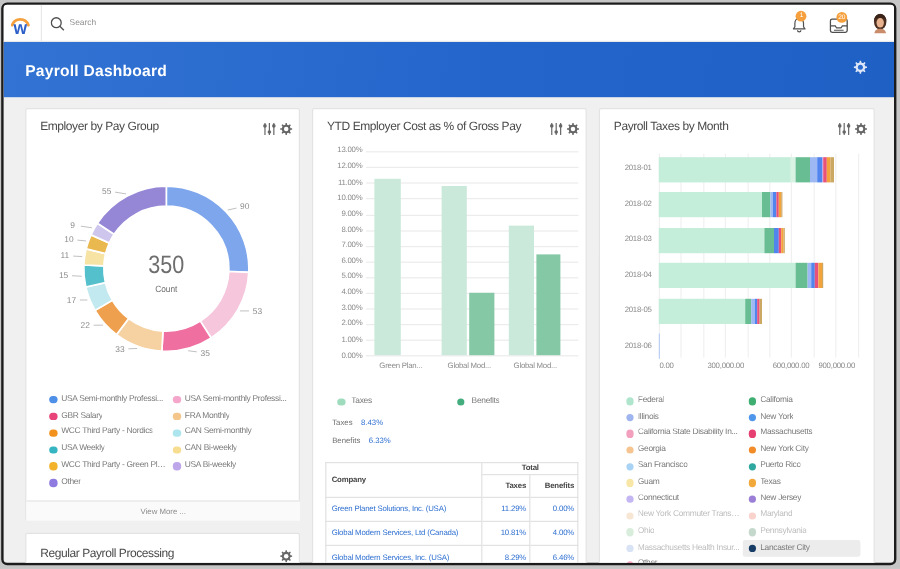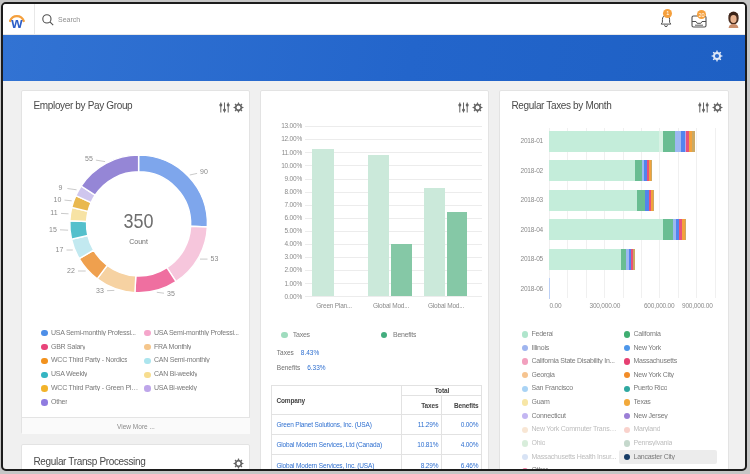--- a/index.html
+++ b/index.html
@@ -42,20 +42,21 @@
 </svg>
 <div style="position:absolute;left:693.8px;top:5.8px;width:9.5px;height:9.5px;border-radius:50%;background:#F5A03D;color:#fff;font-size:5.5px;text-align:center;line-height:10px">20</div>
     <svg style="position:absolute;left:723.5px;top:7px" width="13" height="17" viewBox="0 0 13 17">
 <ellipse cx="6.5" cy="7" rx="5.2" ry="6.6" fill="#4a2e20"></ellipse>
 <ellipse cx="6.5" cy="8" rx="3.1" ry="4" fill="#e8b28f"></ellipse>
 <path d="M1.6 17 C2 13.8 4.2 13 6.5 13 C8.8 13 11 13.8 11.4 17 Z" fill="#c98d6b"></path>
 <path d="M1.3 7 C1.3 3 3.5 0.9 6.5 0.9 C9.5 0.9 11.7 3 11.7 7 C11.7 4.8 10 3.7 6.5 3.7 C3 3.7 1.3 4.8 1.3 7 Z" fill="#3a2318"></path>
 </svg>
   </div>
   <div id="bluebar">
+    <div style="position:absolute;left:18px;top:16px;font-size:13px;font-weight:bold;letter-spacing:0.2px;color:#fff">Payroll Dashboard</div>
     <svg style="position:absolute;left:708px;top:15px" width="12" height="12" viewBox="0 0 12 12">
         <path d="M5.21 2.01 L5.41 0.53 L6.59 0.53 L6.79 2.01 L8.26 2.62 L9.45 1.71 L10.29 2.55 L9.38 3.74 L9.99 5.21 L11.47 5.41 L11.47 6.59 L9.99 6.79 L9.38 8.26 L10.29 9.45 L9.45 10.29 L8.26 9.38 L6.79 9.99 L6.59 11.47 L5.41 11.47 L5.21 9.99 L3.74 9.38 L2.55 10.29 L1.71 9.45 L2.62 8.26 L2.01 6.79 L0.53 6.59 L0.53 5.41 L2.01 5.21 L2.62 3.74 L1.71 2.55 L2.55 1.71 L3.74 2.62 Z" fill="rgba(255,255,255,0.85)"></path>
         <circle cx="6.0" cy="6.0" r="2.09" fill="#2A6BCE"></circle>
       </svg>
   </div>
   <div id="content">
 
 <div class="card" style="left:18px;top:9px;width:229px;height:344px">
   <div class="ctitle">Employer by Pay Group</div>
   <svg style="position:absolute;left:197px;top:10.7px" width="11" height="11" viewBox="0 0 11 11">
@@ -129,20 +130,21 @@
         <div class="leg" style="left:132px;top:265.4px;max-width:88px">CAN Semi-monthly</div>
         <div style="position:absolute;left:122.3px;top:280.5px;width:6.6px;height:6.6px;border-radius:50%;background:#F7DD8F"></div>
         <div class="leg" style="left:132px;top:279.3px;max-width:88px">CAN Bi-weekly</div>
         <div style="position:absolute;left:122.3px;top:294.3px;width:6.6px;height:6.6px;border-radius:50%;background:#BEA6EA"></div>
         <div class="leg" style="left:132px;top:293.1px;max-width:88px">USA Bi-weekly</div>
   <div style="position:absolute;left:0;top:326px;width:228px;border-top:1px solid #e4e4e4;height:17px;
        text-align:center;font-size:6.5px;color:#8a8a8a;line-height:17px;background:#FAFAFA">View More ...</div>
 </div>
 
 <div class="card" style="left:257px;top:9px;width:229px;height:400px">
+  <div class="ctitle">YTD Employer Cost as % of Gross Pay</div>
   <svg style="position:absolute;left:197px;top:10.7px" width="11" height="11" viewBox="0 0 11 11">
           <g stroke="#666" stroke-width="1">
             <line x1="1.8" y1="0.5" x2="1.8" y2="10.5"></line>
             <line x1="5.5" y1="0.5" x2="5.5" y2="10.5"></line>
             <line x1="9.2" y1="0.5" x2="9.2" y2="10.5"></line>
           </g>
           <circle cx="1.8" cy="2.9" r="1.5" fill="#666"></circle>
           <circle cx="5.5" cy="8" r="1.5" fill="#666"></circle>
           <circle cx="9.2" cy="2.9" r="1.5" fill="#666"></circle>
         </svg>
@@ -224,21 +226,21 @@
 <tr style="height:21px">
               <td class="td hl"><span class="lk">Global Modern Services, Inc. (USA)</span></td>
               <td class="td hr"><span class="lk">8.29%</span></td>
               <td class="td hr"><span class="lk">6.46%</span></td>
             </tr>
 </tbody>
         </table>
 </div>
 
 <div class="card" style="left:496px;top:9px;width:230px;height:400px">
-  <div class="ctitle">Regular Taxes by Month</div>
+  <div class="ctitle">Payroll Taxes by Month</div>
   <svg style="position:absolute;left:198px;top:10.7px" width="11" height="11" viewBox="0 0 11 11">
           <g stroke="#666" stroke-width="1">
             <line x1="1.8" y1="0.5" x2="1.8" y2="10.5"></line>
             <line x1="5.5" y1="0.5" x2="5.5" y2="10.5"></line>
             <line x1="9.2" y1="0.5" x2="9.2" y2="10.5"></line>
           </g>
           <circle cx="1.8" cy="2.9" r="1.5" fill="#666"></circle>
           <circle cx="5.5" cy="8" r="1.5" fill="#666"></circle>
           <circle cx="9.2" cy="2.9" r="1.5" fill="#666"></circle>
         </svg>
@@ -341,19 +343,19 @@
         <div style="position:absolute;left:123.5px;top:335.6px;width:6.6px;height:6.6px;border-radius:50%;background:#F29B8E;opacity:0.45"></div>
         <div class="leg" style="left:133.5px;top:334.4px;color:#bdbdbd;max-width:86px">Maryland</div>
         <div style="position:absolute;left:123.5px;top:349.2px;width:6.6px;height:6.6px;border-radius:50%;background:#7FA98F;opacity:0.45"></div>
         <div class="leg" style="left:133.5px;top:348.0px;color:#bdbdbd;max-width:86px">Pennsylvania</div>
         <div style="position:absolute;left:118.5px;top:359.35px;width:98px;height:14px;background:#ececec;border-radius:2px"></div>
         <div style="position:absolute;left:123.5px;top:362.9px;width:6.6px;height:6.6px;border-radius:50%;background:#173C66;opacity:1"></div>
         <div class="leg" style="left:133.5px;top:361.7px;color:#7a7a7a;max-width:86px">Lancaster City</div>
 </div>
 
 <div class="card" style="left:18px;top:363px;width:229px;height:40px">
-  <div class="ctitle" style="top:11px">Regular Transp Processing</div>
+  <div class="ctitle" style="top:11px">Regular Payroll Processing</div>
   <svg style="position:absolute;left:210.7px;top:13px" width="11" height="11" viewBox="0 0 11 11">
           <path d="M4.78 1.87 L4.96 0.53 L6.04 0.53 L6.22 1.87 L7.56 2.42 L8.63 1.60 L9.40 2.37 L8.58 3.44 L9.13 4.78 L10.47 4.96 L10.47 6.04 L9.13 6.22 L8.58 7.56 L9.40 8.63 L8.63 9.40 L7.56 8.58 L6.22 9.13 L6.04 10.47 L4.96 10.47 L4.78 9.13 L3.44 8.58 L2.37 9.40 L1.60 8.63 L2.42 7.56 L1.87 6.22 L0.53 6.04 L0.53 4.96 L1.87 4.78 L2.42 3.44 L1.60 2.37 L2.37 1.60 L3.44 2.42 Z" fill="#666"></path>
           <circle cx="5.5" cy="5.5" r="1.90" fill="#fff"></circle>
         </svg>
 </div>
   </div>
 </div>
 </body></html>

